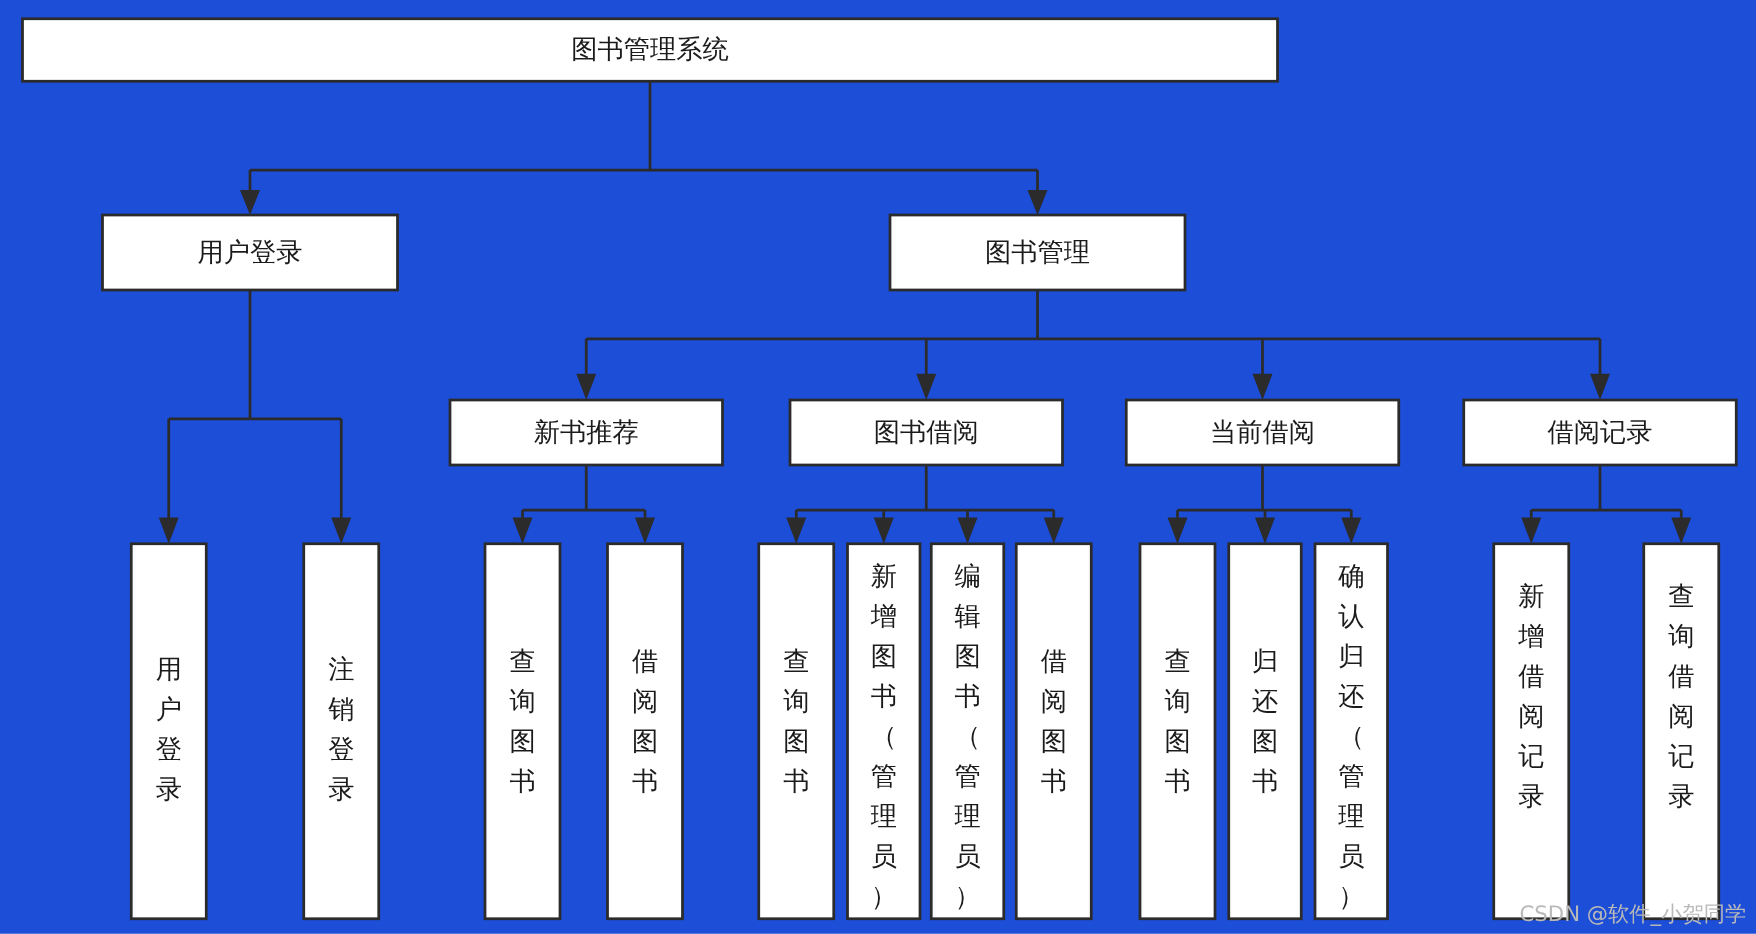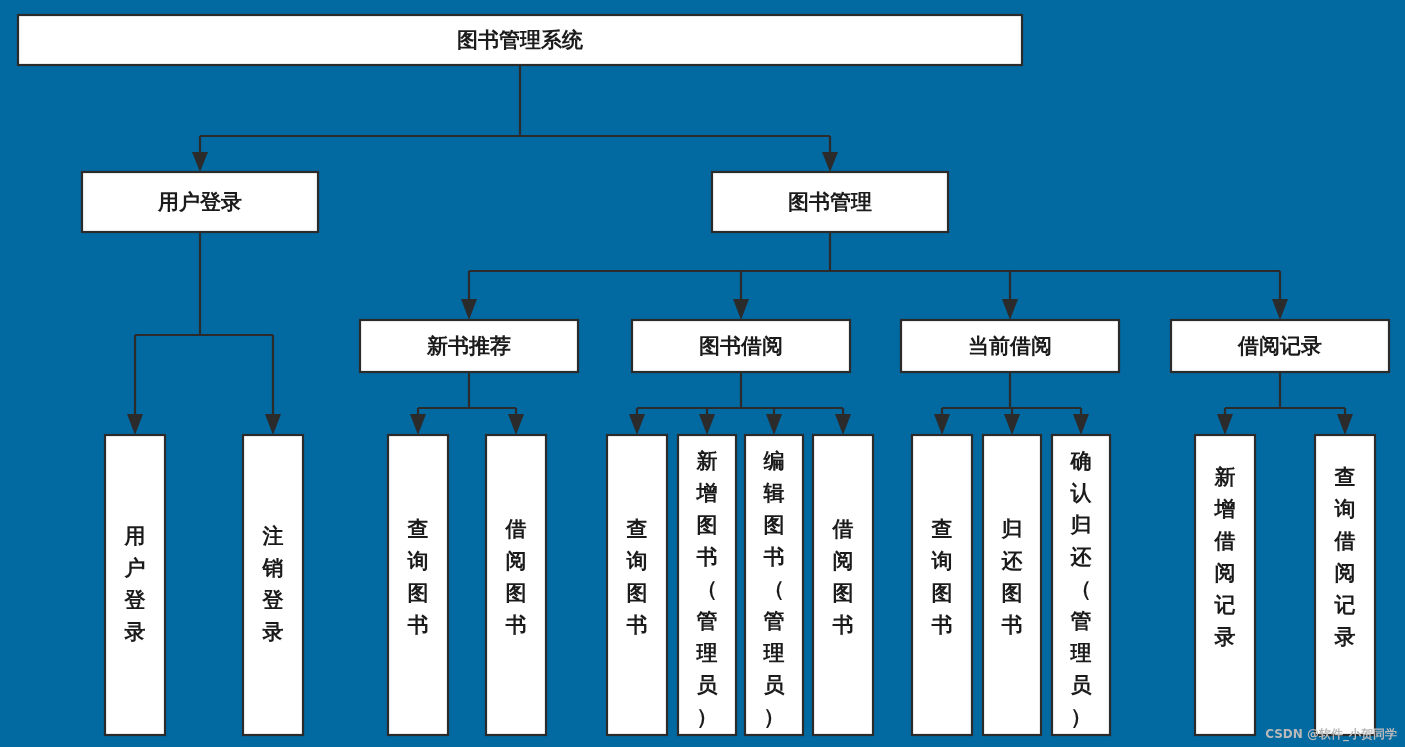--- a/index.html
+++ b/index.html
@@ -10,22 +10,21 @@
   body {
     width: 1405px;
     height: 747px;
     font-family: "DejaVu Sans", "Liberation Sans", sans-serif;
     overflow: hidden;
   }
   #diagram-root {
     position: relative;
     width: 1405px;
     height: 747px;
-    background: #0369a1;
-    font-weight: bold;
+    background: #1d4ed8;
   }
   svg#flow {
     position: absolute;
     left: 0;
     top: 0;
     width: 1405px;
     height: 747px;
   }
   .node-box {
     fill: #ffffff;
@@ -52,21 +51,21 @@
   }
   .arrow-head {
     fill: #2b2b2b;
     stroke: none;
   }
   .watermark {
     position: absolute;
     right: 8px;
     bottom: 4px;
     color: #b9b9b9;
-    font-size: 12px;
+    font-size: 17px;
     font-family: "DejaVu Sans", "Liberation Sans", sans-serif;
     white-space: nowrap;
     user-select: none;
   }
 </style>
 </head>
 <body>
 
 <div id="diagram-root">
 

